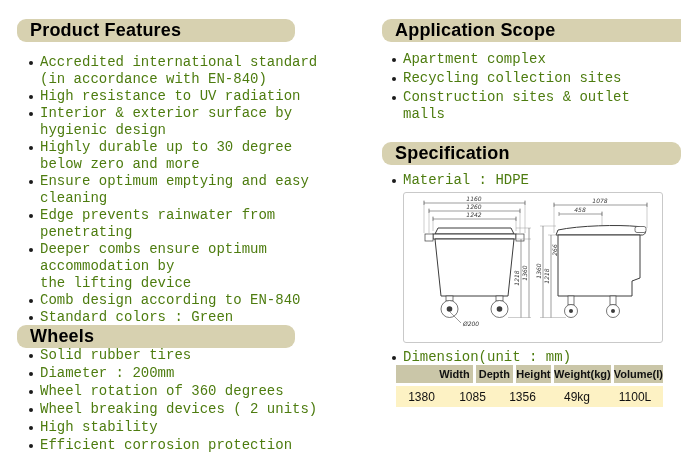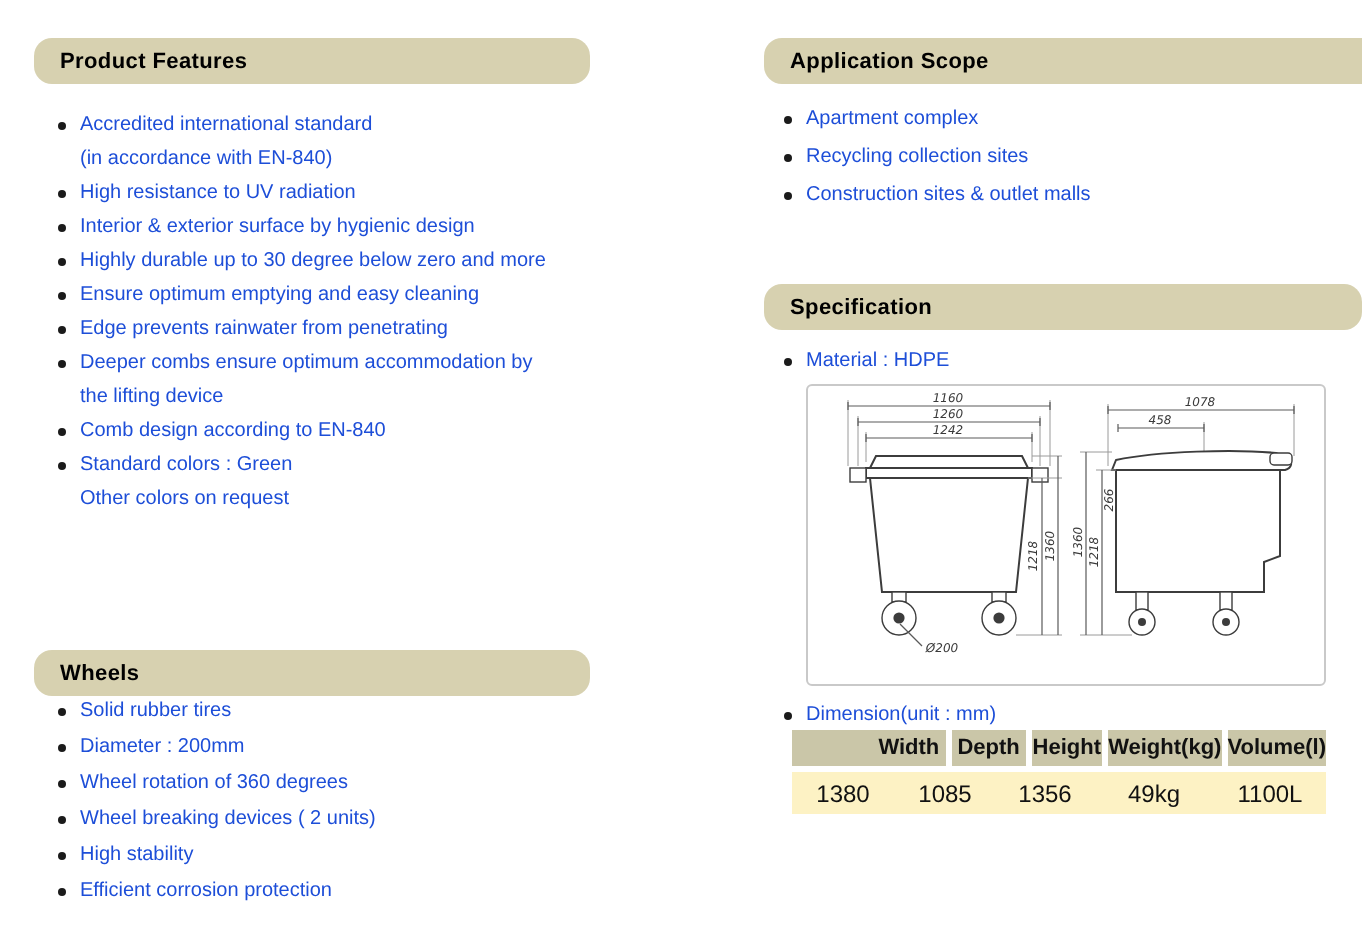--- a/index.html
+++ b/index.html
@@ -8,26 +8,26 @@
     font-family:"Liberation Sans",sans-serif;color:#1b1b1b;
   }
   .col{position:absolute;top:0;}
   .col-left{left:17px;width:300px;}
   .col-right{left:382px;width:285px;}
 
   .section-bar{
     position:absolute;height:23px;background:#d7d1b0;border-radius:9px;
     display:flex;align-items:center;padding-left:13px;box-sizing:border-box;
   }
-  .section-bar span{font-size:11px;font-weight:700;color:#000;letter-spacing:.2px;}
+  .section-bar span{font-size:18px;font-weight:700;color:#000;letter-spacing:.2px;}
 
   ul.bullets{position:absolute;list-style:none;margin:0;padding:0;}
   ul.bullets li{
-    position:relative;padding-left:13px;font-size:10px;line-height:17px;
-    white-space:pre-line;color:#1d4ed8;
+    position:relative;padding-left:13px;font-size:14px;line-height:17px;
+    white-space:pre-line;color:#4d7c0f;font-family:Liberation Mono, monospace;
   }
   ul.bullets li::before{
     content:"";position:absolute;left:2px;top:6.5px;width:4px;height:4px;
     border-radius:50%;background:#1b1b1b;
   }
   ul.bullets.gap li{margin-bottom:2px;}
   ul.bullets.gap1 li{margin-bottom:1px;}
 
   .drawing-box{
     position:absolute;left:21px;top:192px;width:260px;height:151px;

